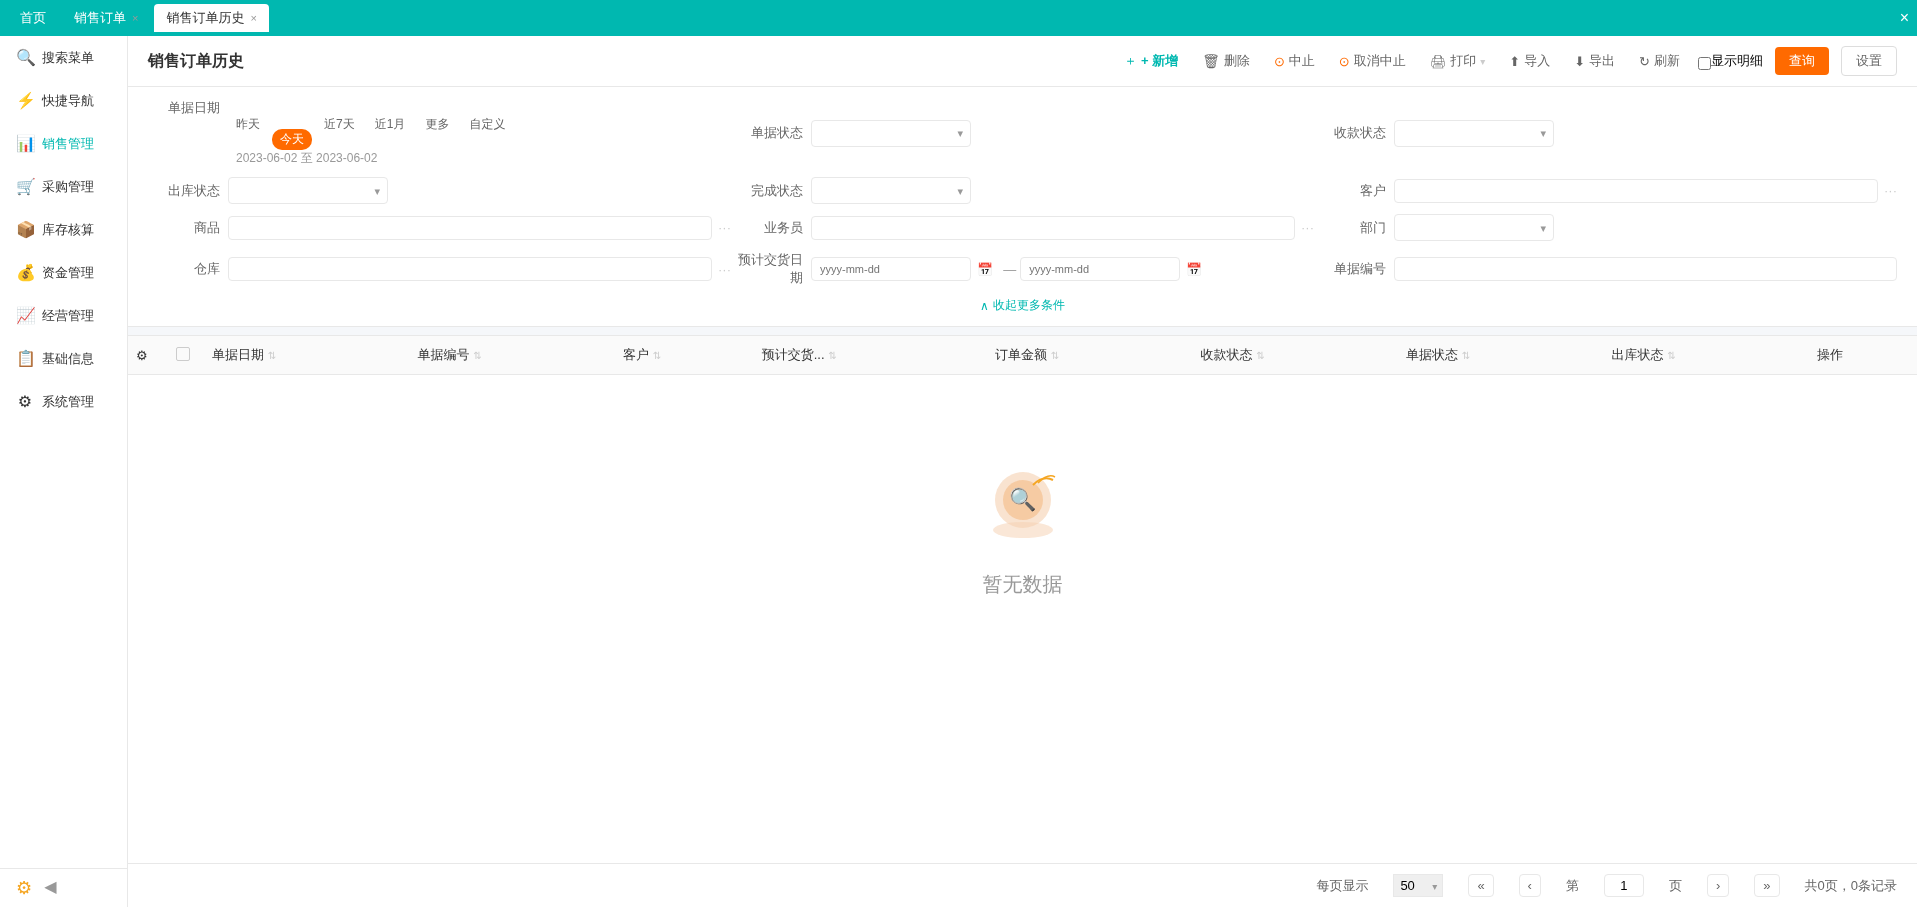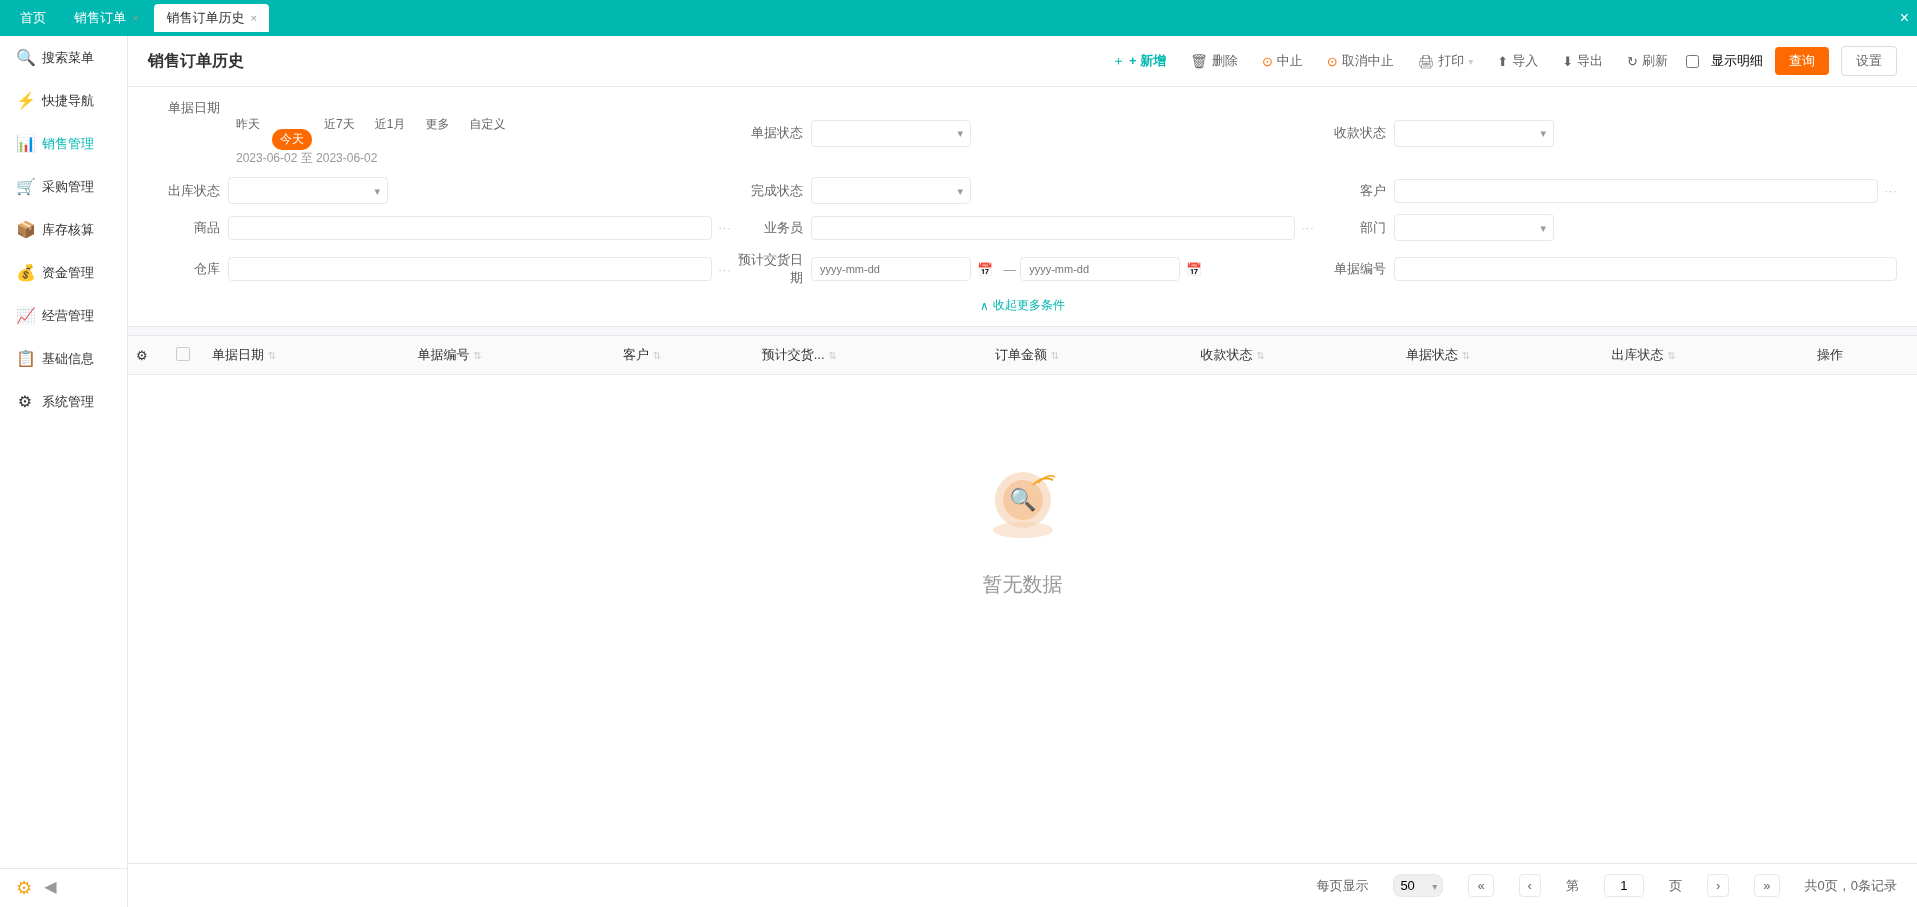--- a/index.html
+++ b/index.html
@@ -311,21 +311,21 @@
       position: absolute;
       right: 6px;
       top: 50%;
       transform: translateY(-50%);
       color: #999;
       pointer-events: none;
       font-size: 10px;
     }
     .pagination-select {
       border: 1px solid #e8e8e8;
-      border-radius: 8px;
+      border-radius: 0;
       padding: 3px 20px 3px 6px;
       appearance: none;
       font-size: 13px;
       cursor: pointer;
     }
     .pagination-btn {
       border: 1px solid #e8e8e8;
       border-radius: 4px;
       background: #fff;
       padding: 3px 8px;
@@ -444,21 +444,21 @@
           <span>导入</span>
         </button>
         <button class="toolbar-btn">
           <span>⬇</span>
           <span>导出</span>
         </button>
         <button class="toolbar-btn">
           <span>↻</span>
           <span>刷新</span>
         </button>
-        <label style="display:flex;align-items:center;gap:12px;cursor:pointer;">
+        <label style="display:flex;align-items:flex-end;gap:0;cursor:pointer;">
           <input type="checkbox" style="">
           <span>显示明细</span>
         </label>
         <button class="toolbar-btn primary">查询</button>
         <button class="toolbar-btn secondary">设置</button>
       </div>
     </div>
 
     <div class="filter-area">
 

